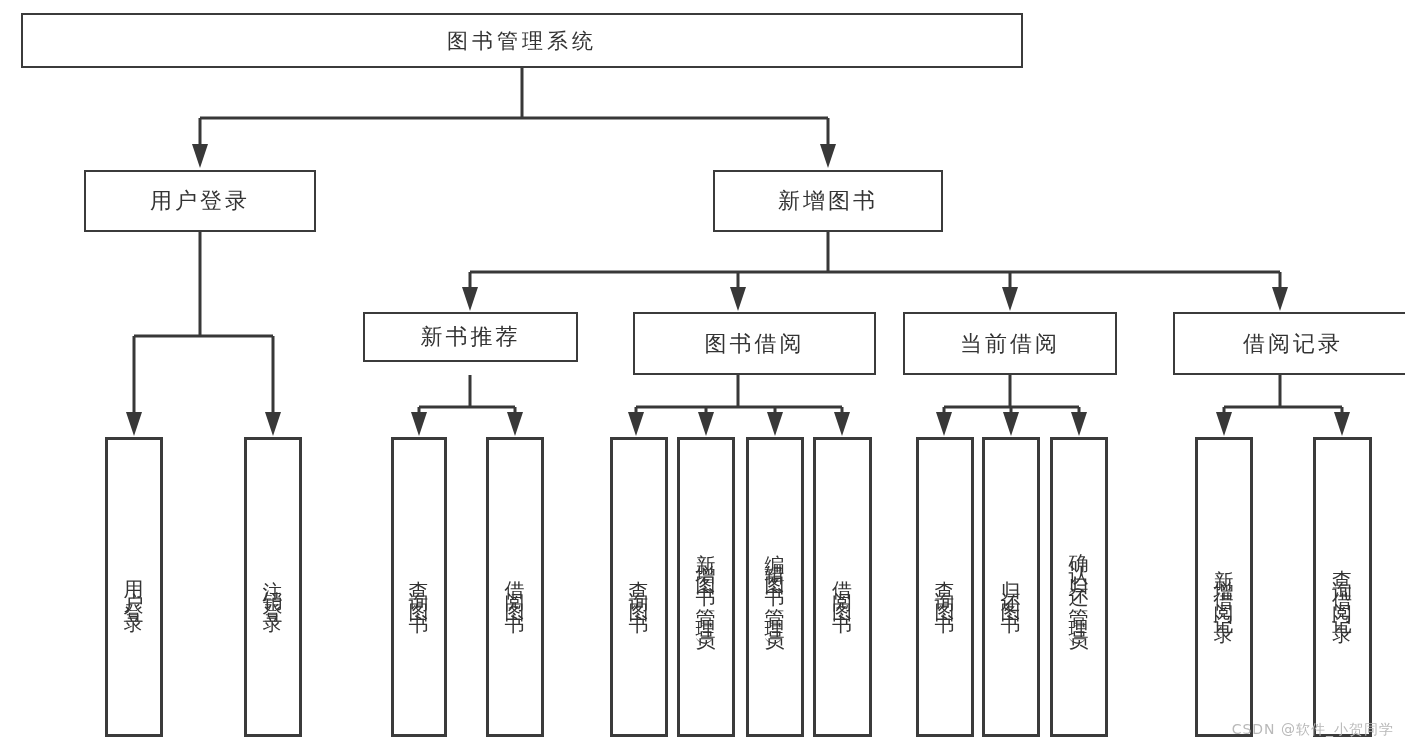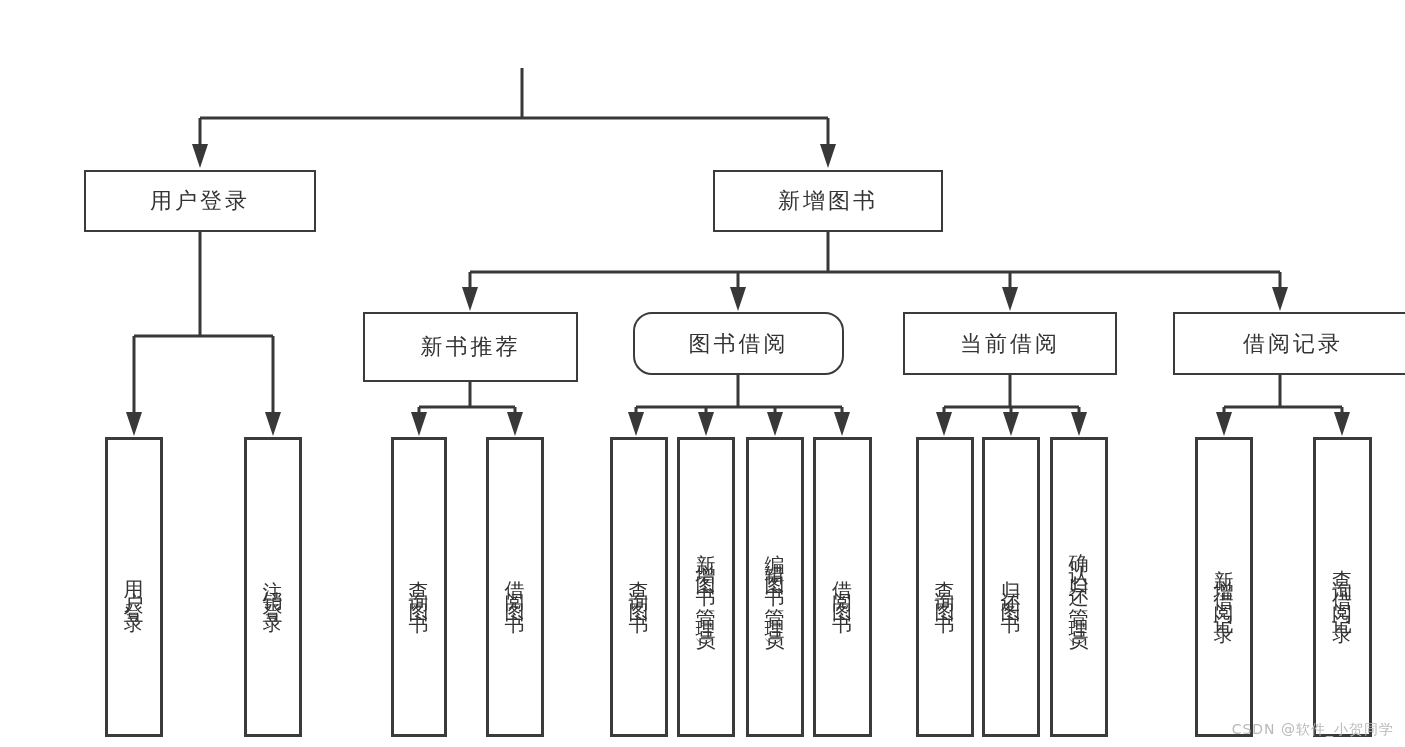--- a/index.html
+++ b/index.html
@@ -107,26 +107,27 @@
       <polygon points="1071,412 1087,412 1079,436" stroke="none"></polygon>
     </g>
 
     <g stroke="#383838" stroke-width="3" fill="#383838">
       <path fill="none" d="M1280,375 V407 M1224,407 H1342 M1224,407 V414 M1342,407 V414"></path>
       <polygon points="1216,412 1232,412 1224,436" stroke="none"></polygon>
       <polygon points="1334,412 1350,412 1342,436" stroke="none"></polygon>
     </g>
   </svg>
 
+  <div class="node root" style="left:21px; top:13px; width:1002px; height:55px;">图书管理系统</div>
 
   <div class="node row" style="left:84px; top:170px; width:232px; height:62px;">用户登录</div>
   <div class="node row" style="left:713px; top:170px; width:230px; height:62px;">新增图书</div>
 
-  <div class="node row" style="left:363px; top:312px; width:215px; height:70px;">新书推荐</div>
-  <div class="node row" style="left:633px; top:312px; width:211px; height:63px;border-radius:19px;">图书借阅</div>
+  <div class="node row" style="left:363px; top:312px; width:215px; height:50px;">新书推荐</div>
+  <div class="node row" style="left:633px; top:312px; width:243px; height:63px;">图书借阅</div>
   <div class="node row" style="left:903px; top:312px; width:214px; height:63px;">当前借阅</div>
   <div class="node row" style="left:1173px; top:312px; width:240px; height:63px;">借阅记录</div>
 
   <div class="node leaf" style="left:105px; top:437px; width:58px; height:300px;">用户登录</div>
   <div class="node leaf" style="left:244px; top:437px; width:58px; height:300px;">注销登录</div>
 
   <div class="node leaf" style="left:391px; top:437px; width:56px; height:300px;">查询图书</div>
   <div class="node leaf" style="left:486px; top:437px; width:58px; height:300px;">借阅图书</div>
 
   <div class="node leaf" style="left:610px; top:437px; width:58px; height:300px;">查询图书</div>

